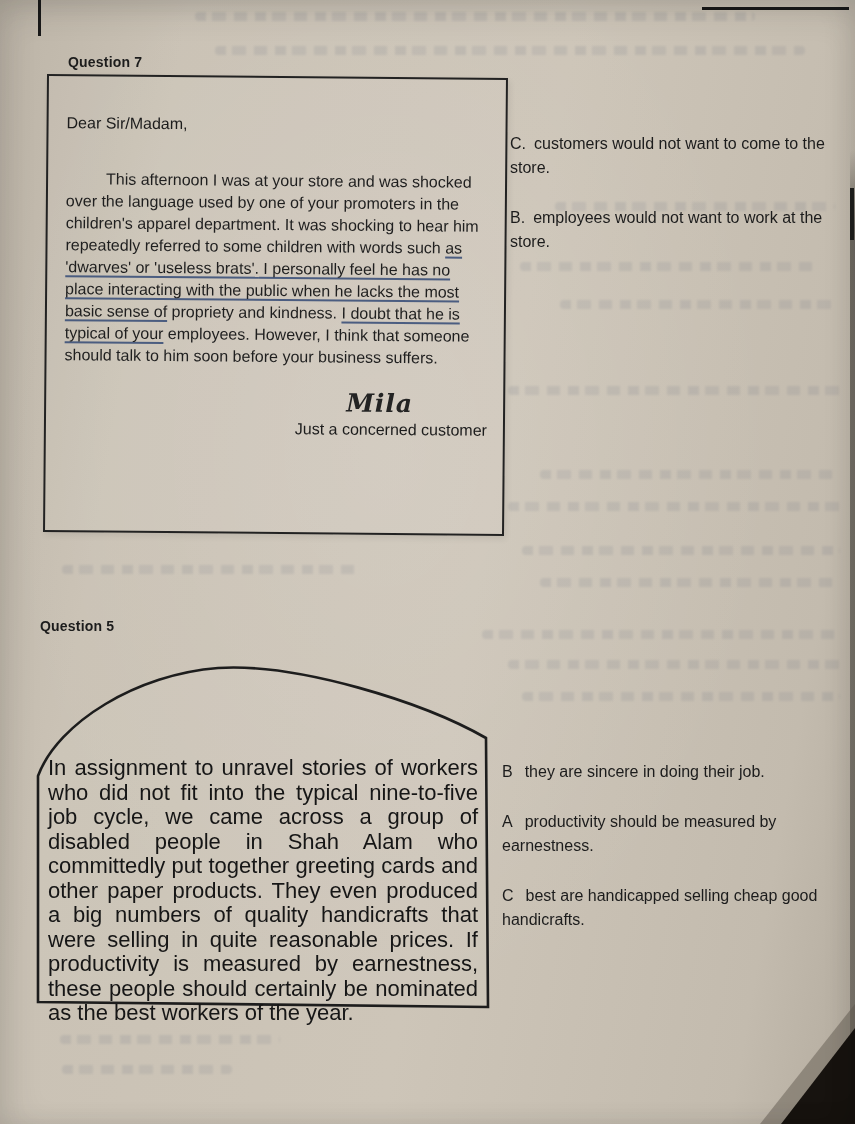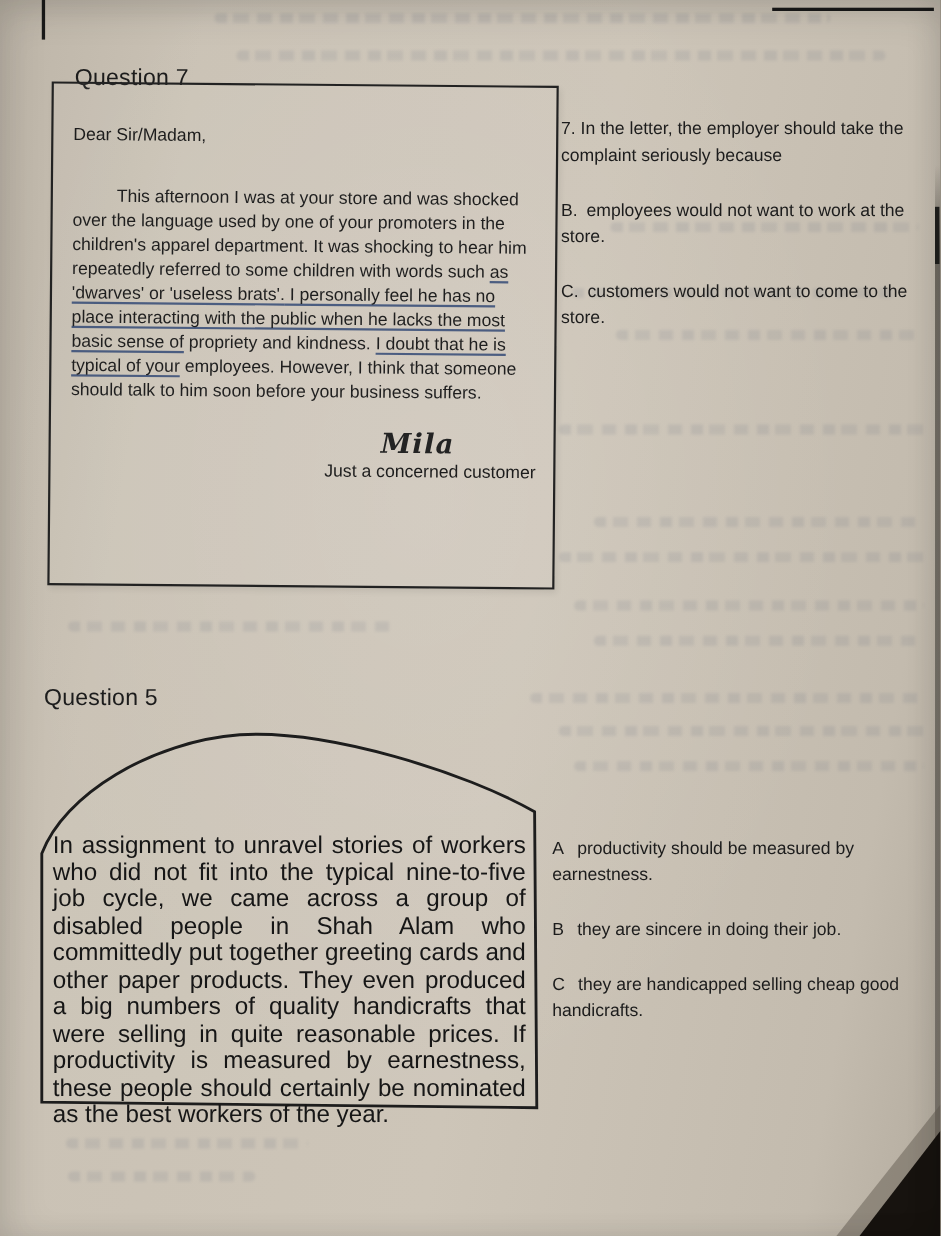--- a/index.html
+++ b/index.html
@@ -41,21 +41,21 @@
   .ghost {
     position: absolute; height: 9px; border-radius: 4px;
     background: repeating-linear-gradient(90deg,
       rgba(86,96,118,0.45) 0 11px, rgba(86,96,118,0) 11px 17px,
       rgba(86,96,118,0.38) 17px 31px, rgba(86,96,118,0) 31px 39px,
       rgba(86,96,118,0.42) 39px 52px, rgba(86,96,118,0) 52px 60px);
     filter: blur(1.3px); opacity: 0.28; pointer-events: none;
   }
 
   
-  .qheading { position: absolute; font-size: 21px; font-weight: normal; letter-spacing: .2px; }
+  .qheading { position: absolute; font-size: 14px; font-weight: bold; letter-spacing: .2px; }
   .qheading.q7 { left: 68px; top: 42px; }
   .qheading.q8 { left: 40px; top: 606px; }
 
   
   .letter-box {
     position: absolute; left: 45px; top: 76px; width: 461px; height: 458px;
     box-sizing: border-box;
     border: 2.5px solid #222;
     padding: 20px 12px 0 18px;
     transform: rotate(0.5deg);
@@ -132,35 +132,34 @@
   <h2 class="qheading q7">Question 7</h2>
 
   <div class="letter-box">
     <p class="salutation">Dear Sir/Madam,</p>
     <p class="letter-body"><span>This afternoon I was at your store and was shocked over the language used by one of your promoters in the children's apparel department. It was shocking to hear him repeatedly referred to some children with words such </span><span class="pen-underline">as 'dwarves' or 'useless brats'.</span><span class="pen-underline"> I personally feel he has no place interacting with the public when he lacks the most basic sense of</span><span> propriety and kindness. </span><span class="pen-underline">I doubt that he is typical of your</span><span> employees. However, I think that someone should talk to him soon before your business suffers.</span></p>
     <p class="signature">Mila</p>
     <p class="signoff">Just a concerned customer</p>
   </div>
 
   <div class="qblock q7">
-    <p class="stem"><span>7.</span> <span>In the letter, the employer should take the complaint seriously because</span></p>
+    <p class="option"><span class="opt-label">C.</span><span>customers would not want to come to the store.</span></p>
     <p class="option"><span class="opt-label">B.</span><span>employees would not want to work at the store.</span></p>
-    <p class="option"><span class="opt-label">C.</span><span>customers would not want to come to the store.</span></p>
   </div>
 
   <h2 class="qheading q8">Question 5</h2>
 
   <svg class="passage-shape" viewBox="0 0 468 352">
     <path d="M 10 342 L 10 116 C 30 62 110 14 190 8 C 270 3 395 42 458 78 L 460 347 Z" fill="rgba(255,255,255,0.05)" stroke="#1d1d1d" stroke-width="2.6"></path>
   </svg>
 
   <div class="passage-text">In assignment to unravel stories of workers who did not fit into the typical nine-to-five job cycle, we came across a group of disabled people in Shah Alam who committedly put together greeting cards and other paper products. They even produced a big numbers of quality handicrafts that were selling in quite reasonable prices. If productivity is measured by earnestness, these people should certainly be nominated as the best workers of the year.</div>
 
   <div class="qblock q8">
+    <p class="option"><span class="opt-label">B</span><span>they are sincere in doing their job.</span></p>
     <p class="option"><span class="opt-label">A</span><span>productivity should be measured by earnestness.</span></p>
-    <p class="option"><span class="opt-label">B</span><span>they are sincere in doing their job.</span></p>
-    <p class="option"><span class="opt-label">C</span><span>they are handicapped selling cheap good handicrafts.</span></p>
+    <p class="option"><span class="opt-label">C</span><span>best are handicapped selling cheap good handicrafts.</span></p>
   </div>
 
   <div class="corner-band"></div>
   <div class="corner-shadow"></div>
 
 </div>
 
 </body></html>

